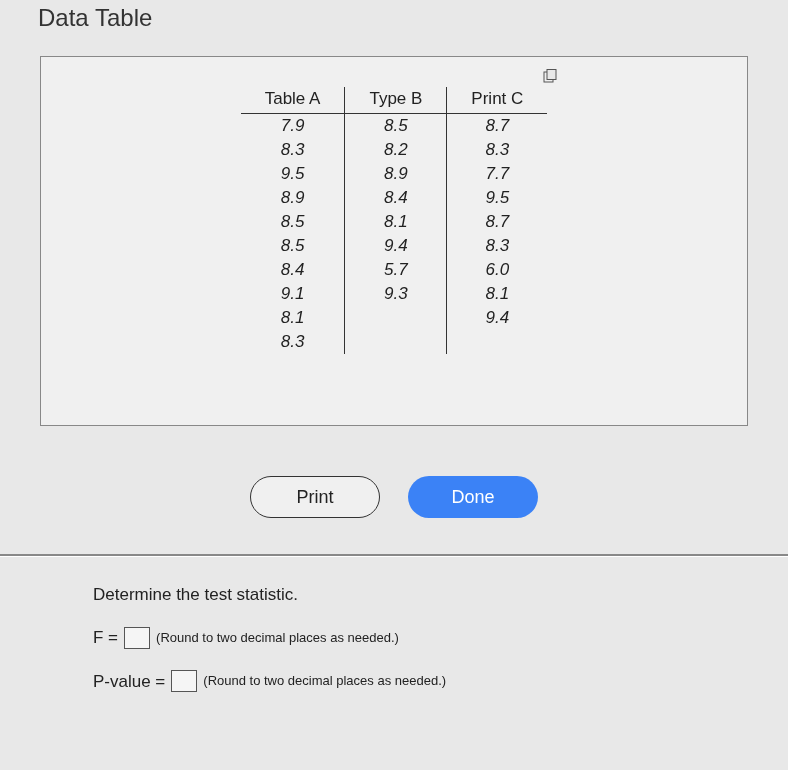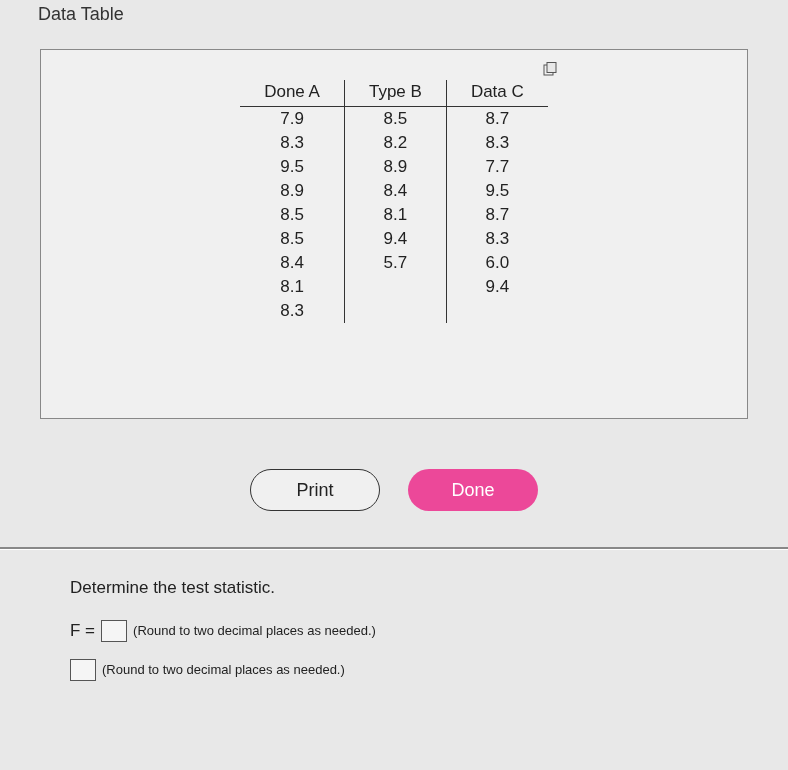--- a/index.html
+++ b/index.html
@@ -5,21 +5,21 @@
     * { box-sizing: border-box; margin: 0; padding: 0; }
     body {
       font-family: Arial, Helvetica, sans-serif;
       background: #e8e8e8;
       width: 788px;
       height: 770px;
       overflow: hidden;
       color: #222;
     }
     .header-title {
-      font-size: 18px;
+      font-size: 24px;
       padding: 4px 16px 0 38px;
       color: #333;
     }
     .table-panel {
       margin: 24px 40px 0 40px;
       border: 1px solid #888;
       background: #f0f0f0;
       padding: 20px 20px 30px 20px;
       position: relative;
       height: 370px;
@@ -42,20 +42,21 @@
       text-align: center;
       border-bottom: 1px solid #333;
     }
     .data-table th:nth-child(1),
     .data-table th:nth-child(2) {
       border-right: 1px solid #333;
     }
     .data-table td {
       padding: 2px 24px;
       text-align: center;
+      font-style: italic;
     }
     .data-table td:nth-child(1),
     .data-table td:nth-child(2) {
       border-right: 1px solid #333;
     }
     .btn-row {
       display: flex;
       justify-content: center;
       gap: 28px;
       margin-top: 50px;
@@ -70,34 +71,35 @@
       align-items: center;
       justify-content: center;
     }
     .btn-print {
       background: #f0f0f0;
       border: 1.5px solid #333;
       color: #222;
       text-align: center;
     }
     .btn-done {
-      background: #ec4899;
+      background: #3b82f6;
       color: #fff;
       border: none;
     }
     .divider {
       margin-top: 36px;
       border: none;
       border-top: 2px solid #888;
       box-shadow: 0 1px 0 #fff;
     }
     .question {
       padding: 20px 54px 0 70px;
       font-size: 17px;
       line-height: 2.2;
+      margin-left: 23px;
     }
     .eq-row {
       display: flex;
       align-items: center;
       gap: 6px;
       margin: 6px 0;
     }
     .answer-box {
       display: inline-block;
       width: 26px;
@@ -118,23 +120,23 @@
 <div class="table-panel">
   <span class="copy-icon">
     <svg viewBox="0 0 14 14" width="14" height="14">
       <rect x="1" y="3" width="9" height="10" fill="none" stroke="#555" stroke-width="1"></rect>
       <rect x="4" y="0.5" width="9" height="10" fill="#e8e8e8" stroke="#555" stroke-width="1"></rect>
     </svg>
   </span>
   <table class="data-table">
     <thead>
       <tr>
-        <th>Done A</th>
+        <th>Table A</th>
         <th>Type B</th>
-        <th>Data C</th>
+        <th>Print C</th>
       </tr>
     </thead>
     <tbody id="table-body">
         <tr>
           <td>7.9</td>
           <td>8.5</td>
           <td>8.7</td>
         </tr>
         <tr>
           <td>8.3</td>
@@ -158,20 +160,25 @@
         </tr>
         <tr>
           <td>8.5</td>
           <td>9.4</td>
           <td>8.3</td>
         </tr>
         <tr>
           <td>8.4</td>
           <td>5.7</td>
           <td>6.0</td>
+        </tr>
+        <tr>
+          <td>9.1</td>
+          <td>9.3</td>
+          <td>8.1</td>
         </tr>
         <tr>
           <td>8.1</td>
           <td></td>
           <td>9.4</td>
         </tr>
         <tr>
           <td>8.3</td>
           <td></td>
           <td></td>
@@ -188,16 +195,17 @@
 <hr class="divider">
 
 <div class="question">
   <div>Determine the test statistic.</div>
   <div class="eq-row">
     <span>F =</span>
     <span class="answer-box"></span>
     <span class="hint">(Round to two decimal places as needed.)</span>
   </div>
   <div class="eq-row">
+    <span>P-value =</span>
     <span class="answer-box"></span>
     <span class="hint">(Round to two decimal places as needed.)</span>
   </div>
 </div>
 
 </body></html>

